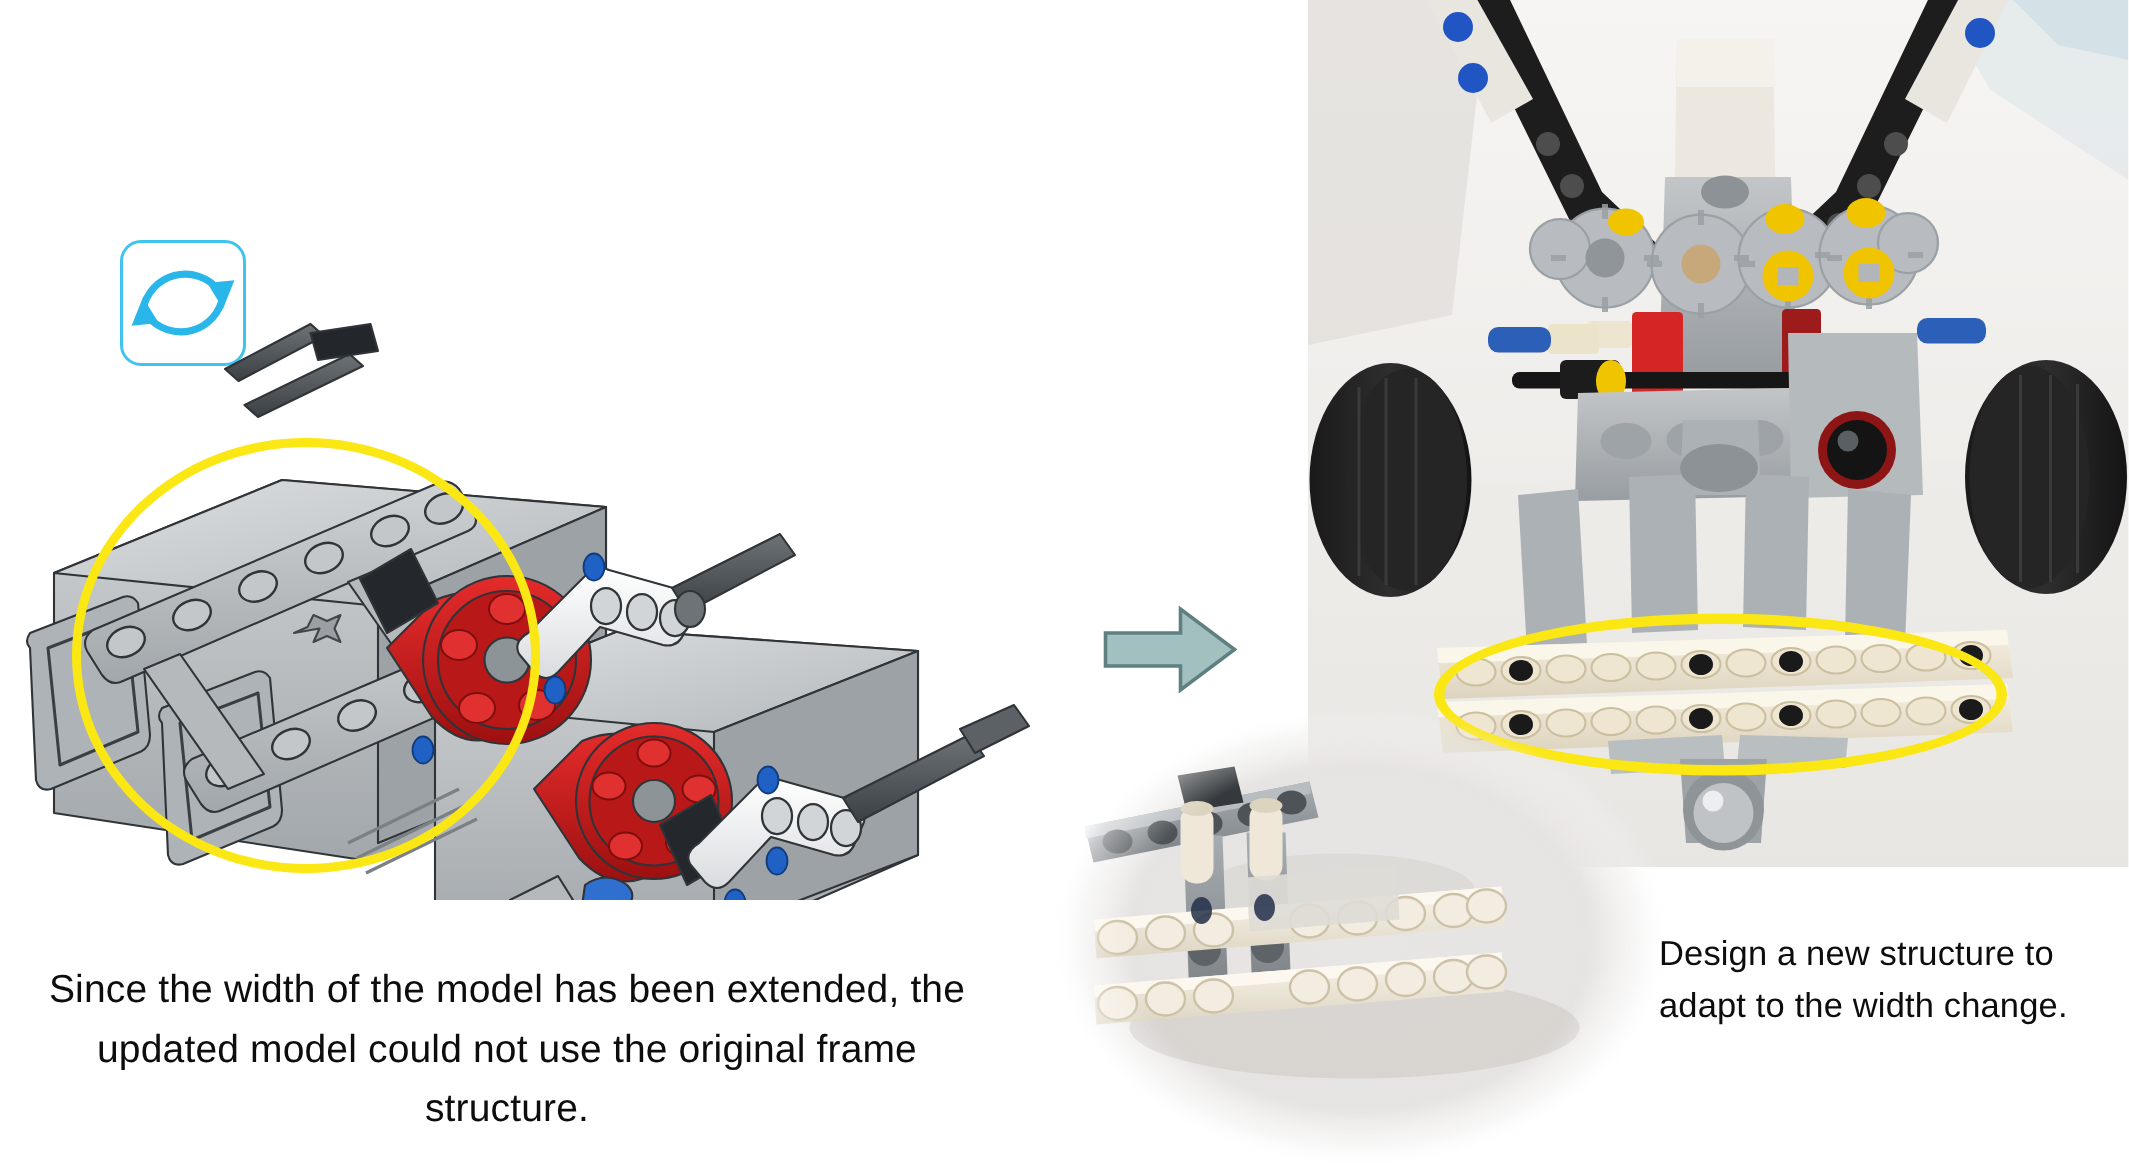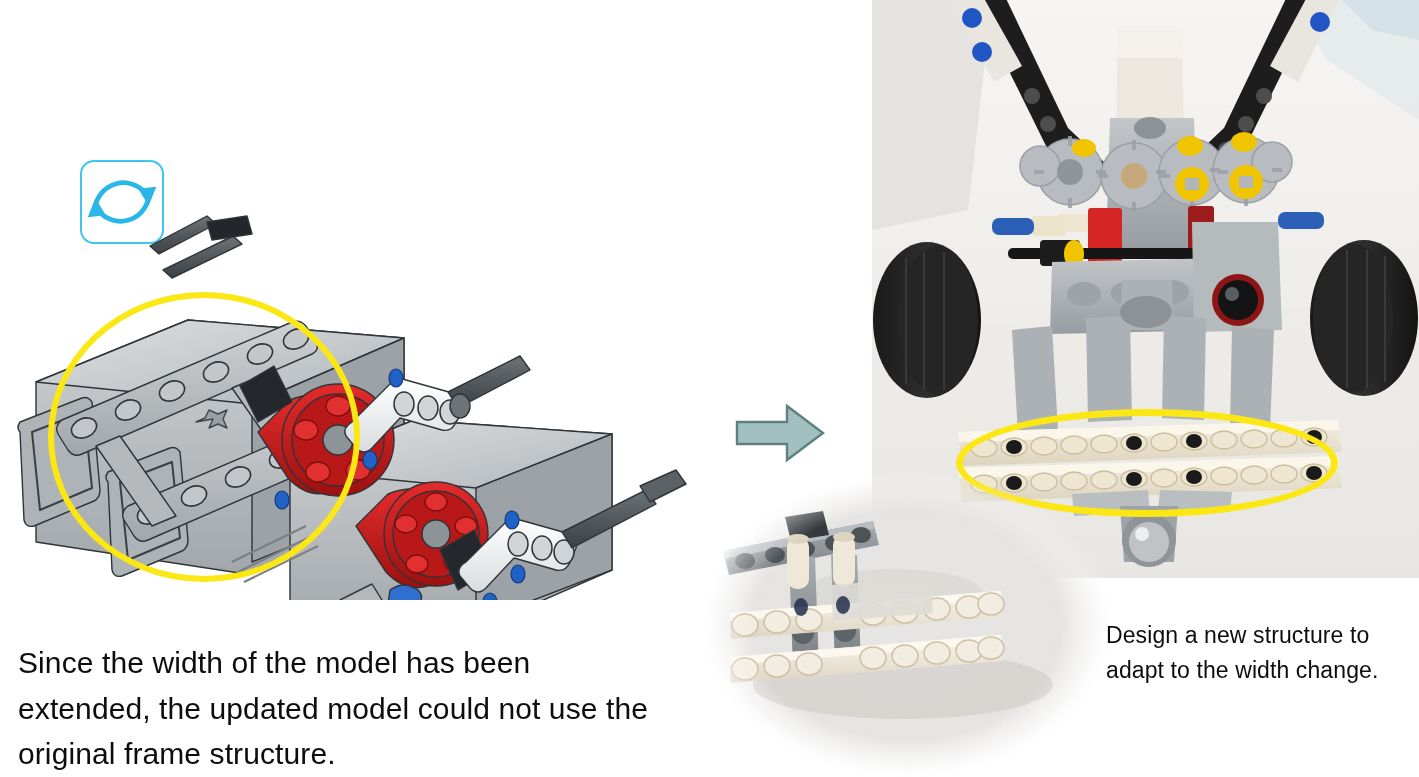--- a/index.html
+++ b/index.html
@@ -82,23 +82,24 @@
   
   .caption {
     color: #0d0d0d;
     font-family: "Liberation Sans", sans-serif;
     font-weight: 400;
     white-space: pre-line;
   }
   #caption-left {
     left: 18px; top: 640px;
     width: 640px;
-    font-size: 30px;
+    font-size: 26px;
     line-height: 1.52;
     letter-spacing: 0.1px;
+    text-align: center;
   }
   #caption-right {
     left: 1106px; top: 618px;
     width: 298px;
     font-size: 23px;
     line-height: 1.50;
     letter-spacing: 0.1px;
   }
 </style>
 </head>

